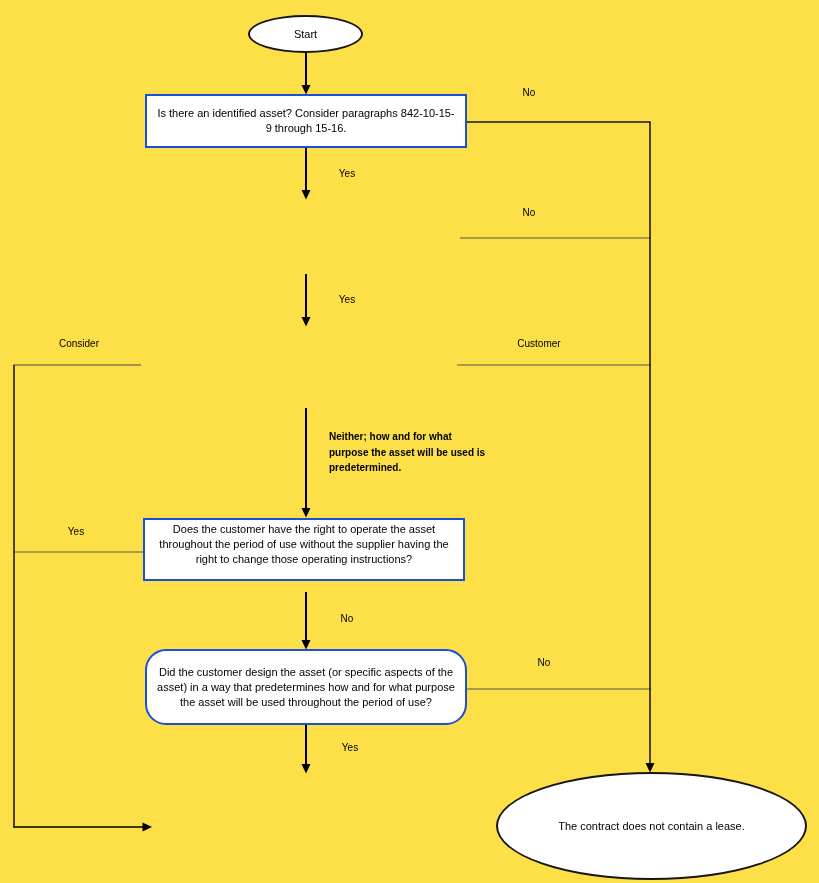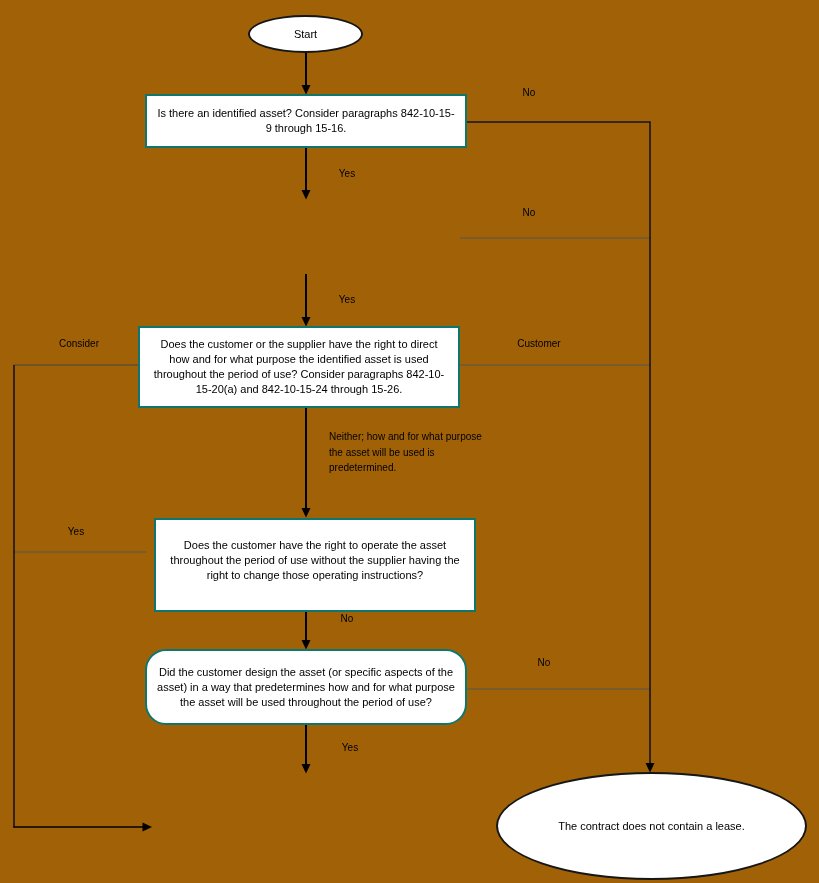--- a/index.html
+++ b/index.html
@@ -2,41 +2,41 @@
 <html><head>
 <meta charset="utf-8">
 <style>
   * { margin: 0; padding: 0; }
   html, body { background: #ffffff; }
   body { font-family: "Liberation Sans", sans-serif; color: #000; }
   .canvas {
     position: relative;
     width: 819px;
     height: 883px;
-    background: #a16207;
+    background: #fde047;
     overflow: hidden;
   }
   .connectors {
     position: absolute;
     left: 0; top: 0;
     width: 819px; height: 883px;
   }
   .node {
     position: absolute;
     display: flex;
     align-items: center;
     justify-content: center;
     text-align: center;
     font-size: 11px;
     line-height: 15px;
     background: #ffffff;
     box-sizing: border-box;
     color: #000;
   }
-  .box { border: 2px solid #0f766e; padding: 8px 9px; }
+  .box { border: 2px solid #1d4ed8; padding: 8px 9px; }
   .ellipse { border: 2px solid #161616; border-radius: 50%; }
   .edge-label {
     position: absolute;
     font-size: 10px;
     line-height: 15.5px;
     text-align: center;
     color: #000;
     background: transparent;
   }
   .edge-label.left-align { text-align: left; }
@@ -79,42 +79,39 @@
 
   <div class="node ellipse" style="left:248px; top:15px; width:115px; height:38px;">
     <span>Start</span>
   </div>
 
   <div class="node box" style="left:145px; top:94px; width:322px; height:54px;">
     <span>Is there an identified asset? Consider paragraphs 842-10-15-9 through 15-16.</span>
   </div>
 
 
-  <div class="node box" style="left:138px; top:326px; width:322px; height:82px;">
-    <span>Does the customer or the supplier have the right to direct how and for what purpose the identified asset is used throughout the period of use? Consider paragraphs 842-10-15-20(a) and 842-10-15-24 through 15-26.</span>
-  </div>
 
-  <div class="node box pad-bottom" style="left:154px; top:518px; width:322px; height:94px;">
+  <div class="node box pad-bottom" style="left:143px; top:518px; width:322px; height:63px;">
     <span>Does the customer have the right to operate the asset throughout the period of use without the supplier having the right to change those operating instructions?</span>
   </div>
 
   <div class="node box" style="left:145px; top:649px; width:322px; height:76px;border-radius:21px;">
     <span>Did the customer design the asset (or specific aspects of the asset) in a way that predetermines how and for what purpose the asset will be used throughout the period of use?</span>
   </div>
 
 
   <div class="node ellipse ellipse-pad" style="left:496px; top:772px; width:311px; height:108px;">
     <span>The contract does not contain a lease.</span>
   </div>
 
   <div class="edge-label" style="left:509px; top:85px; width:40px;">No</div>
   <div class="edge-label" style="left:327px; top:166px; width:40px;">Yes</div>
   <div class="edge-label" style="left:509px; top:205px; width:40px;">No</div>
   <div class="edge-label" style="left:327px; top:292px; width:40px;">Yes</div>
   <div class="edge-label" style="left:39px; top:336px; width:80px;">Consider</div>
   <div class="edge-label" style="left:499px; top:336px; width:80px;">Customer</div>
-  <div class="edge-label left-align" style="left:329px; top:429px; width:162px;">Neither; how and for what purpose the asset will be used is predetermined.</div>
+  <div class="edge-label left-align" style="left:329px; top:429px; width:162px;font-weight:bold;">Neither; how and for what purpose the asset will be used is predetermined.</div>
   <div class="edge-label" style="left:56px; top:524px; width:40px;">Yes</div>
   <div class="edge-label" style="left:327px; top:611px; width:40px;">No</div>
   <div class="edge-label" style="left:524px; top:655px; width:40px;">No</div>
   <div class="edge-label" style="left:330px; top:740px; width:40px;">Yes</div>
 
 </div>
 
 </body></html>

